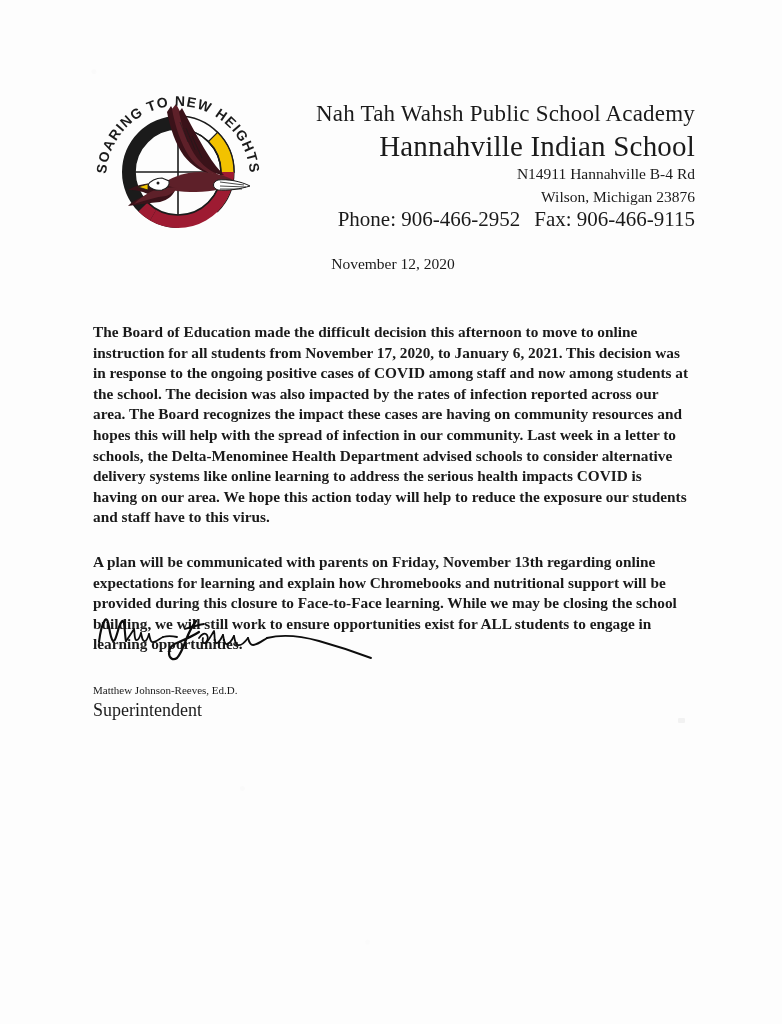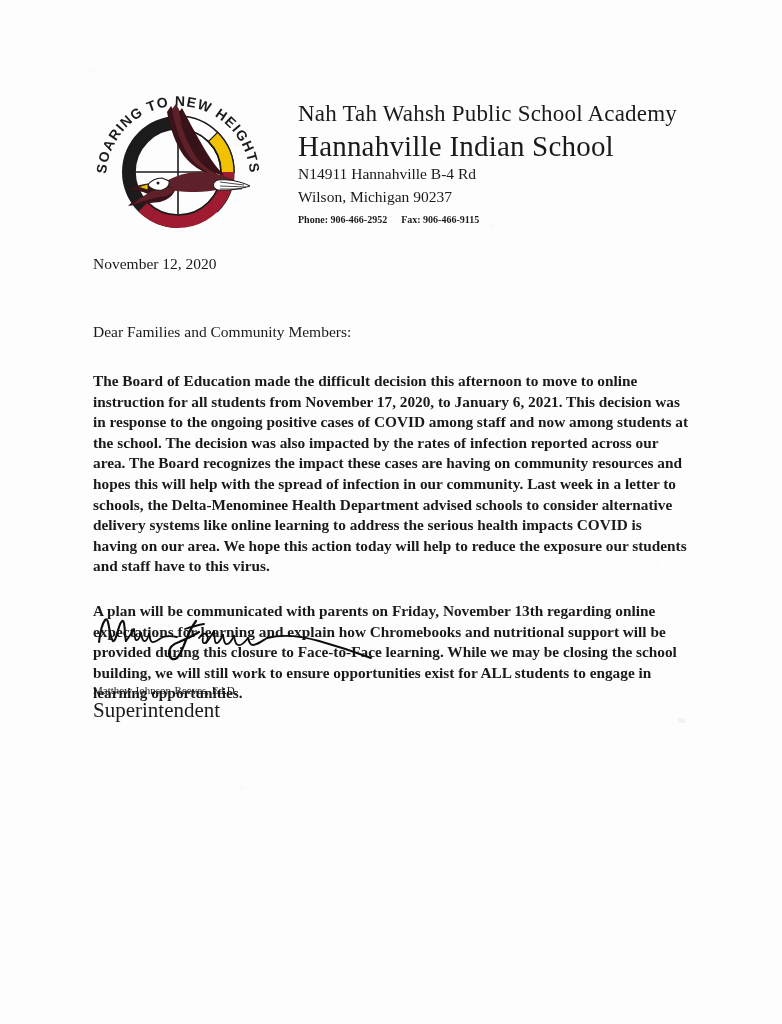--- a/index.html
+++ b/index.html
@@ -52,61 +52,61 @@
     position: absolute;
     left: 92px;
     top: 82px;
     width: 182px;
     height: 162px;
   }
   .logo svg { display: block; width: 182px; height: 162px; }
 
   .masthead {
     position: absolute;
-    left: 298px;
+    left: 285px;
     top: 98px;
     width: 410px;
-    text-align: left;
+    text-align: right;
   }
   .org-name-1 {
     font-size: 23px;
     line-height: 32px;
     letter-spacing: 0.2px;
     white-space: nowrap;
   }
   .org-name-2 {
     font-size: 29px;
     line-height: 32px;
     letter-spacing: 0.2px;
     white-space: nowrap;
   }
   .addr-line {
     font-size: 15.5px;
     line-height: 23px;
     white-space: nowrap;
   }
   .phone-line {
-    font-size: 10px;
+    font-size: 21px;
     line-height: 23px;
     white-space: nowrap;
-    font-weight: bold;
   }
   .phone-gap { display: inline-block; width: 14px; }
 
   
   .body-block {
     position: absolute;
     left: 93px;
     top: 254px;
     width: 600px;
   }
   .letter-date {
     font-size: 15.5px;
     line-height: 20px;
     margin: 0 0 48px 0;
+    text-align: center;
   }
   .salutation {
     font-size: 15.5px;
     line-height: 20px;
     margin: 0 0 29px 0;
   }
   .para {
     font-size: 15.3px;
     line-height: 20.6px;
     margin: 0 4px 24px 0;
@@ -126,21 +126,21 @@
     width: 290px;
     height: 52px;
   }
   .signature-mark svg { display: block; width: 290px; height: 52px; }
   .signer-name {
     font-size: 11px;
     line-height: 20px;
     margin-top: 16px;
   }
   .signer-title {
-    font-size: 21px;
+    font-size: 18px;
     line-height: 20px;
   }
 </style>
 </head>
 <body>
 
 <div class="page">
 
   <div class="scan-noise"></div>
   <div class="scan-speck"></div>
@@ -215,28 +215,27 @@
         <text font-family="'Liberation Sans', sans-serif" font-size="14" font-weight="700" fill="#1b1b1b" letter-spacing="1.2">
           <textPath href="#arcpath" startOffset="50%" text-anchor="middle">SOARING TO NEW HEIGHTS</textPath>
         </text>
       </svg>
     </div>
 
     <div class="masthead">
       <div class="org-name-1">Nah Tah Wahsh Public School Academy</div>
       <div class="org-name-2">Hannahville Indian School</div>
       <div class="addr-line">N14911 Hannahville B-4 Rd</div>
-      <div class="addr-line">Wilson, Michigan 90237</div>
+      <div class="addr-line">Wilson, Michigan 23876</div>
       <div class="phone-line"><span>Phone: 906-466-2952</span><span class="phone-gap"></span><span>Fax: 906-466-9115</span></div>
     </div>
   </div>
 
   <div class="body-block">
     <p class="letter-date">November 12, 2020</p>
-    <p class="salutation">Dear Families and Community Members:</p>
     <p class="para">The Board of Education made the difficult decision this afternoon to move to online instruction for all students from November 17, 2020, to January 6, 2021.  This decision was in response to the ongoing positive cases of COVID among staff and now among students at the school.  The decision was also impacted by the rates of infection reported across our area.  The Board recognizes the impact these cases are having on community resources and hopes this will help with the spread of infection in our community.   Last week in a letter to schools, the Delta-Menominee Health Department advised schools to consider alternative delivery systems like online learning to address the serious health impacts COVID is having on our area.   We hope this action today will help to reduce the exposure our students and staff have to this virus.</p>
     <p class="para">A plan will be communicated with parents on Friday, November 13th regarding online expectations for learning and explain how Chromebooks and nutritional support will be provided during this closure to Face-to-Face learning.   While we may be closing the school building, we will still work to ensure opportunities exist for ALL students to engage in learning opportunities.</p>
   </div>
 
   <div class="signature-block">
     <div class="signature-mark">
       <svg viewBox="0 0 290 52" xmlns="http://www.w3.org/2000/svg" aria-hidden="true">
         <g fill="none" stroke="#0d0d0d" stroke-linecap="round" stroke-linejoin="round">
 
           <path d="M6 30 C 7 22, 9 12, 12 8 C 14 6, 15 9, 16 15 C 17 21, 18 27, 20 29

